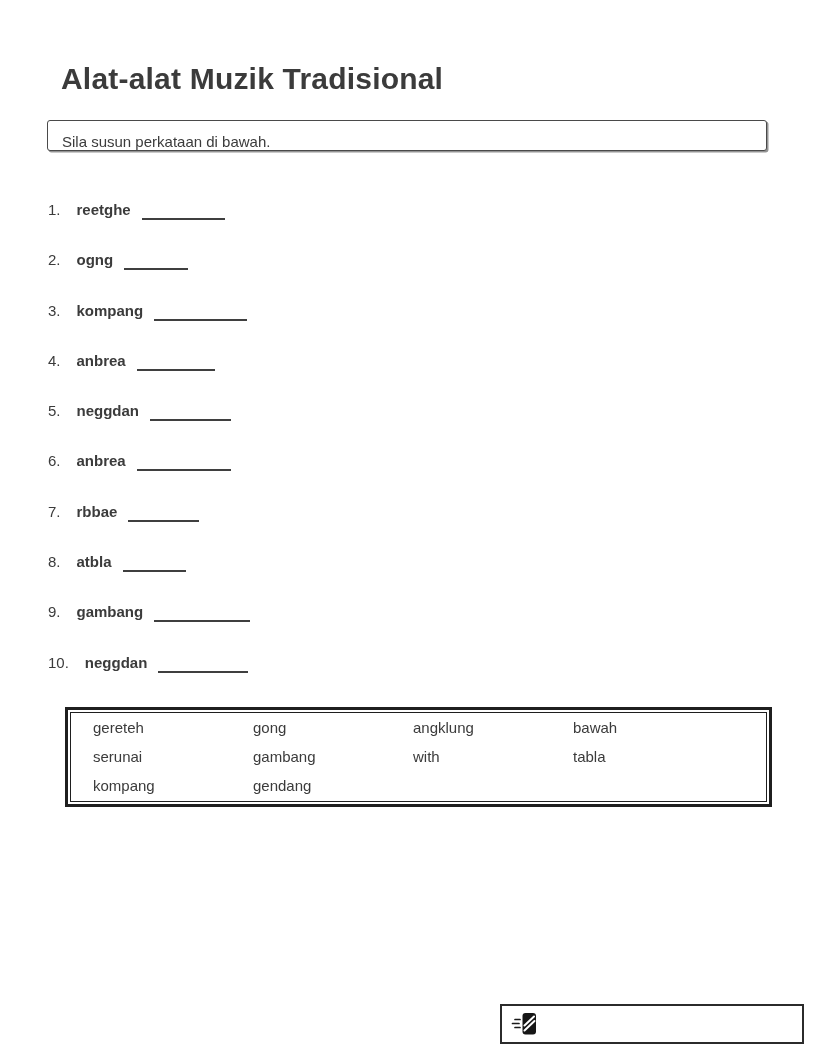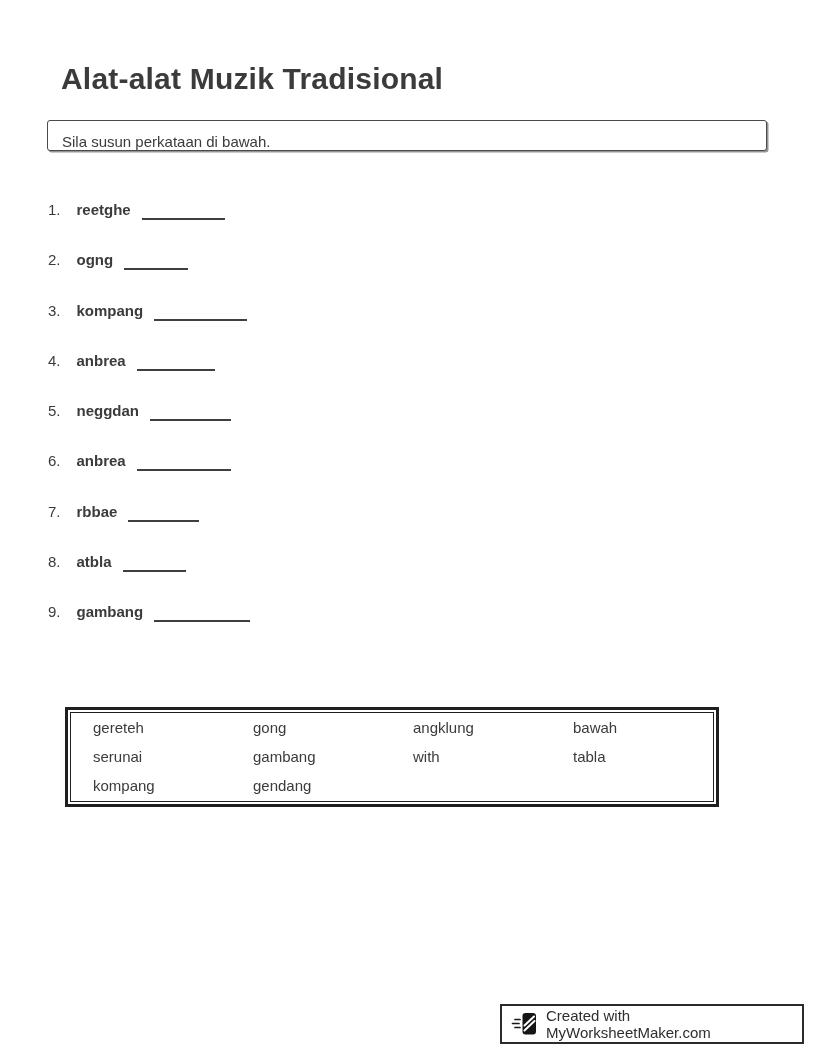--- a/index.html
+++ b/index.html
@@ -19,21 +19,21 @@
   }
   .questions{position:absolute;left:48px;top:201px;}
   .q{display:flex;align-items:baseline;height:22px;margin-bottom:28.3px;font-size:15px;}
   .q .num{margin-right:16px;white-space:nowrap;}
   .q .word{white-space:nowrap;font-weight:bold;}
   .q .blank{
     display:inline-block;margin-left:11px;height:1px;
     border-bottom:2px solid var(--underline,#3f3f3f);position:relative;top:5px;
   }
   .bank-outer{
-    position:absolute;left:65px;top:707px;width:654px;height:100px;box-sizing:border-box;
+    position:absolute;left:65px;top:707px;width:707px;height:100px;box-sizing:border-box;
     border:3px solid var(--bank-border,#1f1f1f);background:#fff;
   }
   .bank-inner{
     position:absolute;top:2px;left:2px;right:2px;bottom:2px;
     border:1px solid var(--bank-border,#1f1f1f);
     display:grid;grid-template-columns:repeat(4,160px);grid-auto-rows:29px;
     align-items:center;padding:0 0 0 22px;font-size:15px;overflow:hidden;
   }
   .bank-word{white-space:nowrap;}
   .credit-badge{
@@ -93,20 +93,25 @@
     <div class="q">
       <span class="num">8.</span>
       <span class="word">atbla</span>
       <span class="blank" style="width: 63px;"></span>
     </div>
     <div class="q">
       <span class="num">9.</span>
       <span class="word">gambang</span>
       <span class="blank" style="width: 96px;"></span>
     </div>
+    <div class="q">
+      <span class="num">10.</span>
+      <span class="word">neggdan</span>
+      <span class="blank" style="width: 90px;"></span>
+    </div>
   </div>
 
   <div class="bank-outer">
     <div class="bank-inner">
       <span class="bank-word">gereteh</span>
       <span class="bank-word">gong</span>
       <span class="bank-word">angklung</span>
       <span class="bank-word">bawah</span>
       <span class="bank-word">serunai</span>
       <span class="bank-word">gambang</span>
@@ -123,16 +128,15 @@
         <path d="M4 7.5 H9"></path>
         <path d="M1.5 11.5 H8"></path>
         <path d="M4 15.5 H9"></path>
       </g>
       <rect x="11.5" y="1" width="13.5" height="21.5" rx="3" fill="#161616"></rect>
       <g stroke="#ffffff" stroke-width="2" fill="none" stroke-linecap="round">
         <path d="M13.5 13.5 L23 4.5"></path>
         <path d="M13.5 18.5 L23.5 9"></path>
       </g>
     </svg>
-    <span>Created with MyWorksheetMaker.com</span>
   </div>
 
 </div>
 
 </body></html>

